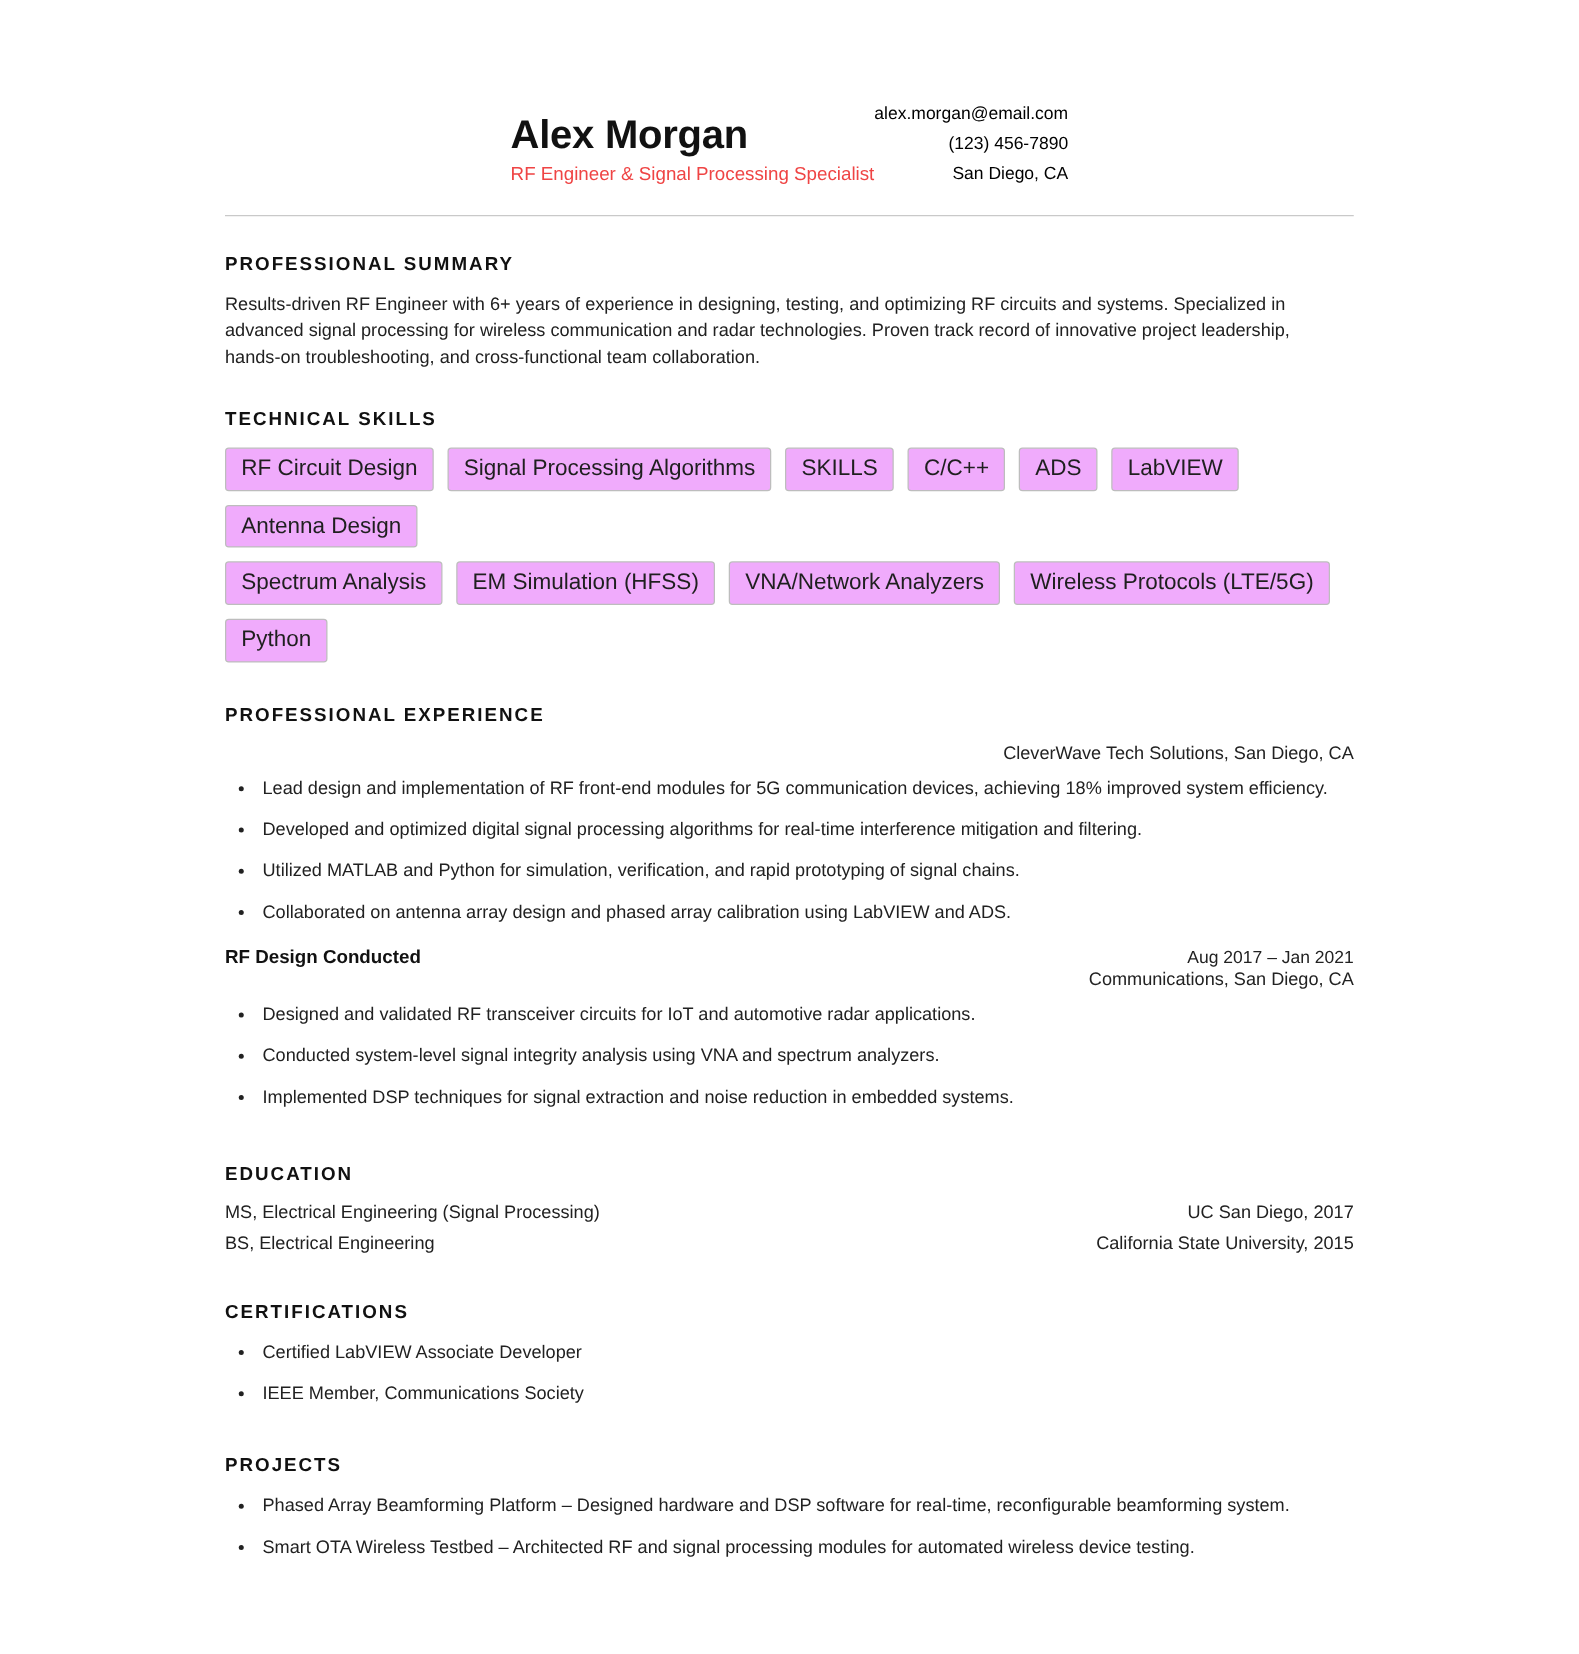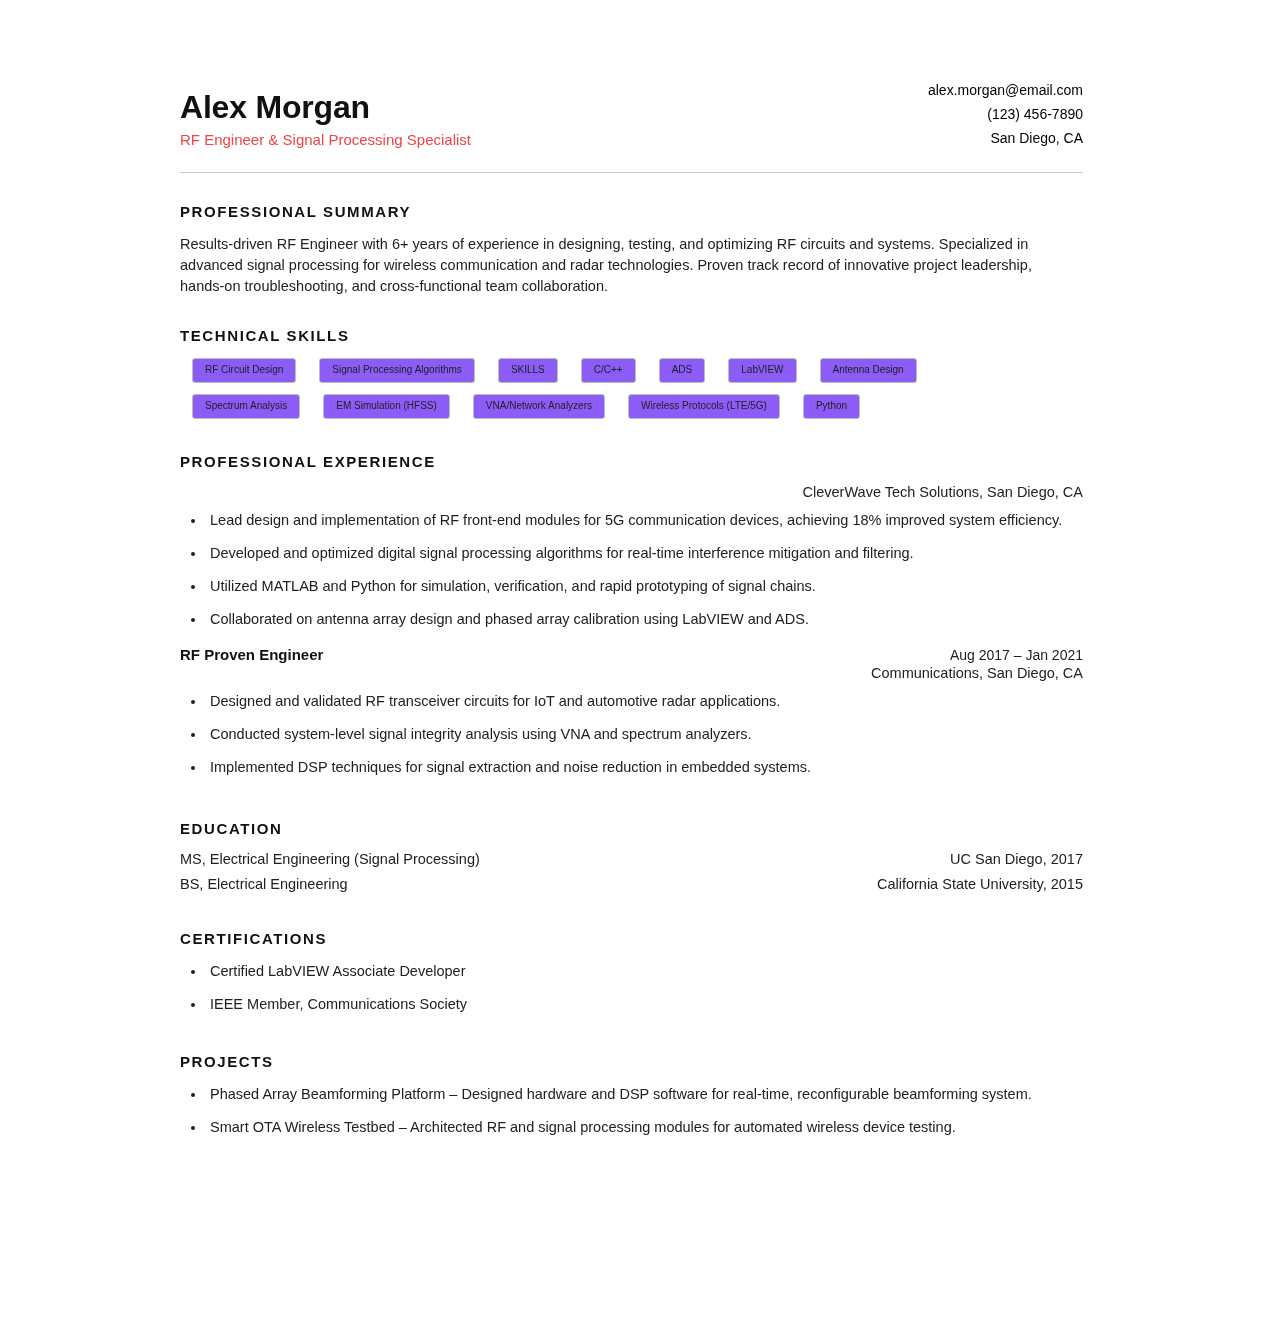--- a/index.html
+++ b/index.html
@@ -16,21 +16,21 @@
   }
   .page {
     width: 1263px;
     box-sizing: border-box;
     padding: 76px 180px 40px 180px;
   }
   
   .header {
     display: flex;
     align-items: flex-start;
-    justify-content: space-between;
+    justify-content: center;
     padding-bottom: 22px;
     border-bottom: 1px solid #c9c9c9;
   }
   .header-left {
     padding-top: 14px;
   }
   .name {
     font-size: 32px;
     font-weight: bold;
     letter-spacing: -0.2px;
@@ -77,26 +77,25 @@
   }
   .skills-row {
     display: flex;
     flex-wrap: wrap;
     gap: 11px;
   }
   .skill-chip {
     border: 1px solid #bdbdbd;
     border-radius: 3px;
     padding: 5px 12px 6px 12px;
-    font-size: 10px;
+    font-size: 18px;
     color: #1f1f1f;
-    background: #8b5cf6;
+    background: #f0abfc;
     line-height: 1.2;
     white-space: nowrap;
-    margin-left: 12px;
   }
   
   .job {
     margin-top: 4px;
   }
   .job + .job {
     margin-top: 16px;
   }
   .job-head {
     display: flex;
@@ -203,21 +202,21 @@
       <ul class="bullets">
         <li>Lead design and implementation of RF front-end modules for 5G communication devices, achieving 18% improved system efficiency.</li>
         <li>Developed and optimized digital signal processing algorithms for real-time interference mitigation and filtering.</li>
         <li>Utilized MATLAB and Python for simulation, verification, and rapid prototyping of signal chains.</li>
         <li>Collaborated on antenna array design and phased array calibration using LabVIEW and ADS.</li>
       </ul>
     </div>
 
     <div class="job">
       <div class="job-head">
-        <span class="job-title">RF Proven Engineer</span>
+        <span class="job-title">RF Design Conducted</span>
         <span class="job-dates">Aug 2017 – Jan 2021</span>
       </div>
       <div class="job-company">Communications, San Diego, CA</div>
       <ul class="bullets">
         <li>Designed and validated RF transceiver circuits for IoT and automotive radar applications.</li>
         <li>Conducted system-level signal integrity analysis using VNA and spectrum analyzers.</li>
         <li>Implemented DSP techniques for signal extraction and noise reduction in embedded systems.</li>
       </ul>
     </div>
   </div>

